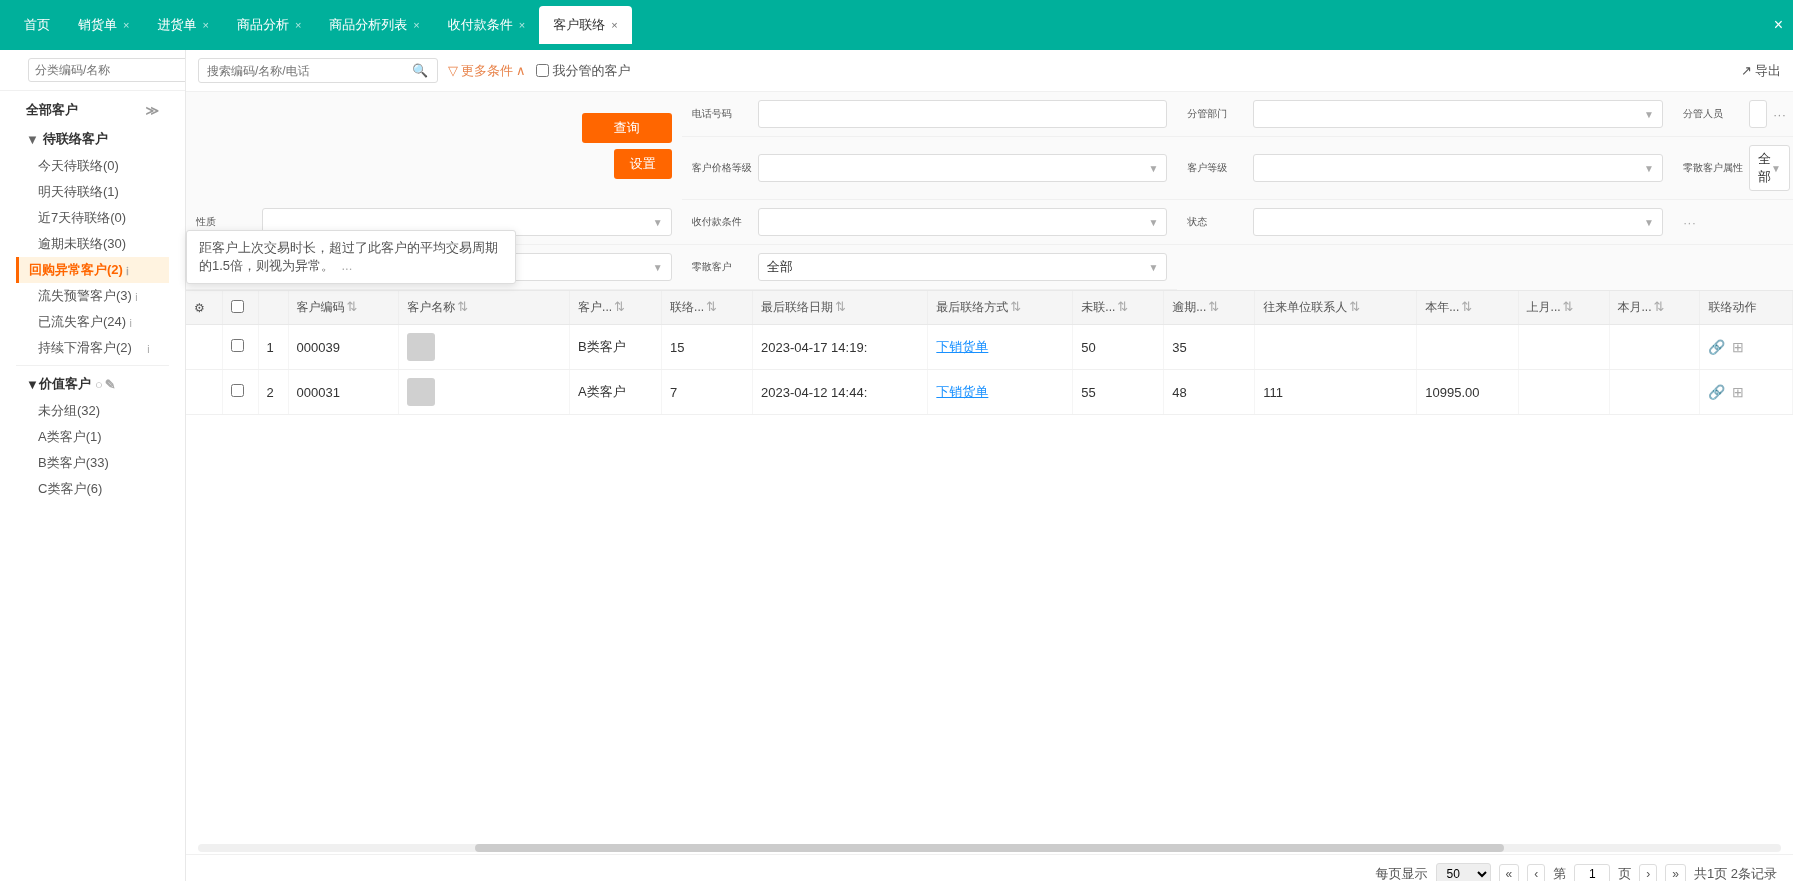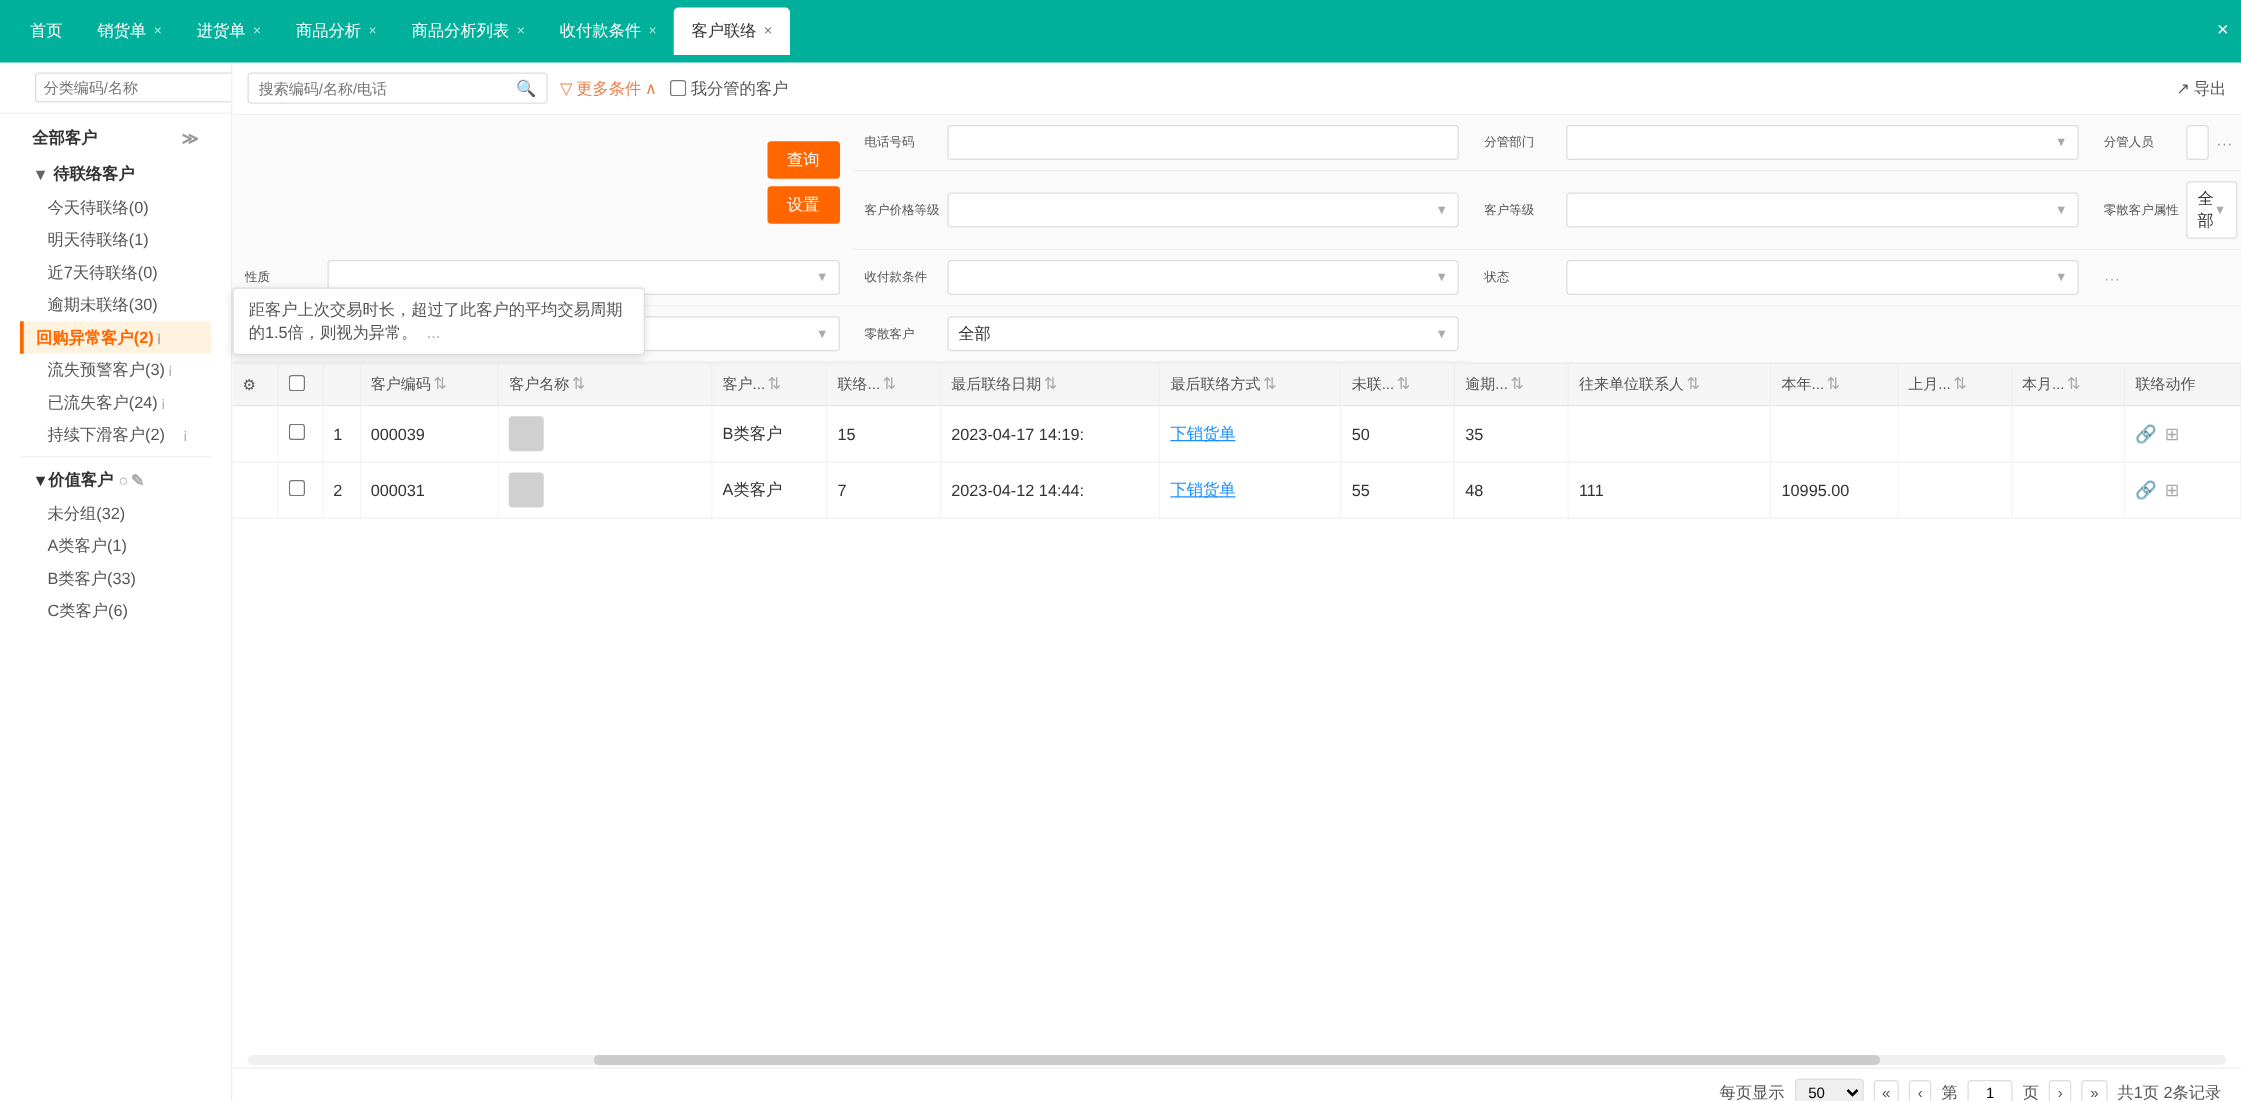--- a/index.html
+++ b/index.html
@@ -120,21 +120,21 @@
     }
     .filter-select .down-arrow { color: #aaa; font-size: 10px; }
     .filter-input {
       flex: 1; border: 1px solid #ddd; border-radius: 3px;
       padding: 4px 8px; font-size: 12px; outline: none;
       min-height: 28px;
     }
     .filter-dots { color: #999; cursor: pointer; }
     .btn-query {
       background: #ff6600; color: #fff; border: none; border-radius: 3px;
-      padding: 6px 16px; cursor: pointer; font-size: 13px;
+      padding: 6px 32px; cursor: pointer; font-size: 13px;
     }
     .btn-settings {
       background: #ff6600; color: #fff; border: none; border-radius: 3px;
       padding: 6px 16px; cursor: pointer; font-size: 13px;
     }
 
     
     .table-wrapper { flex: 1; overflow: auto; }
     .data-table { width: 100%; border-collapse: collapse; }
     .data-table th {

